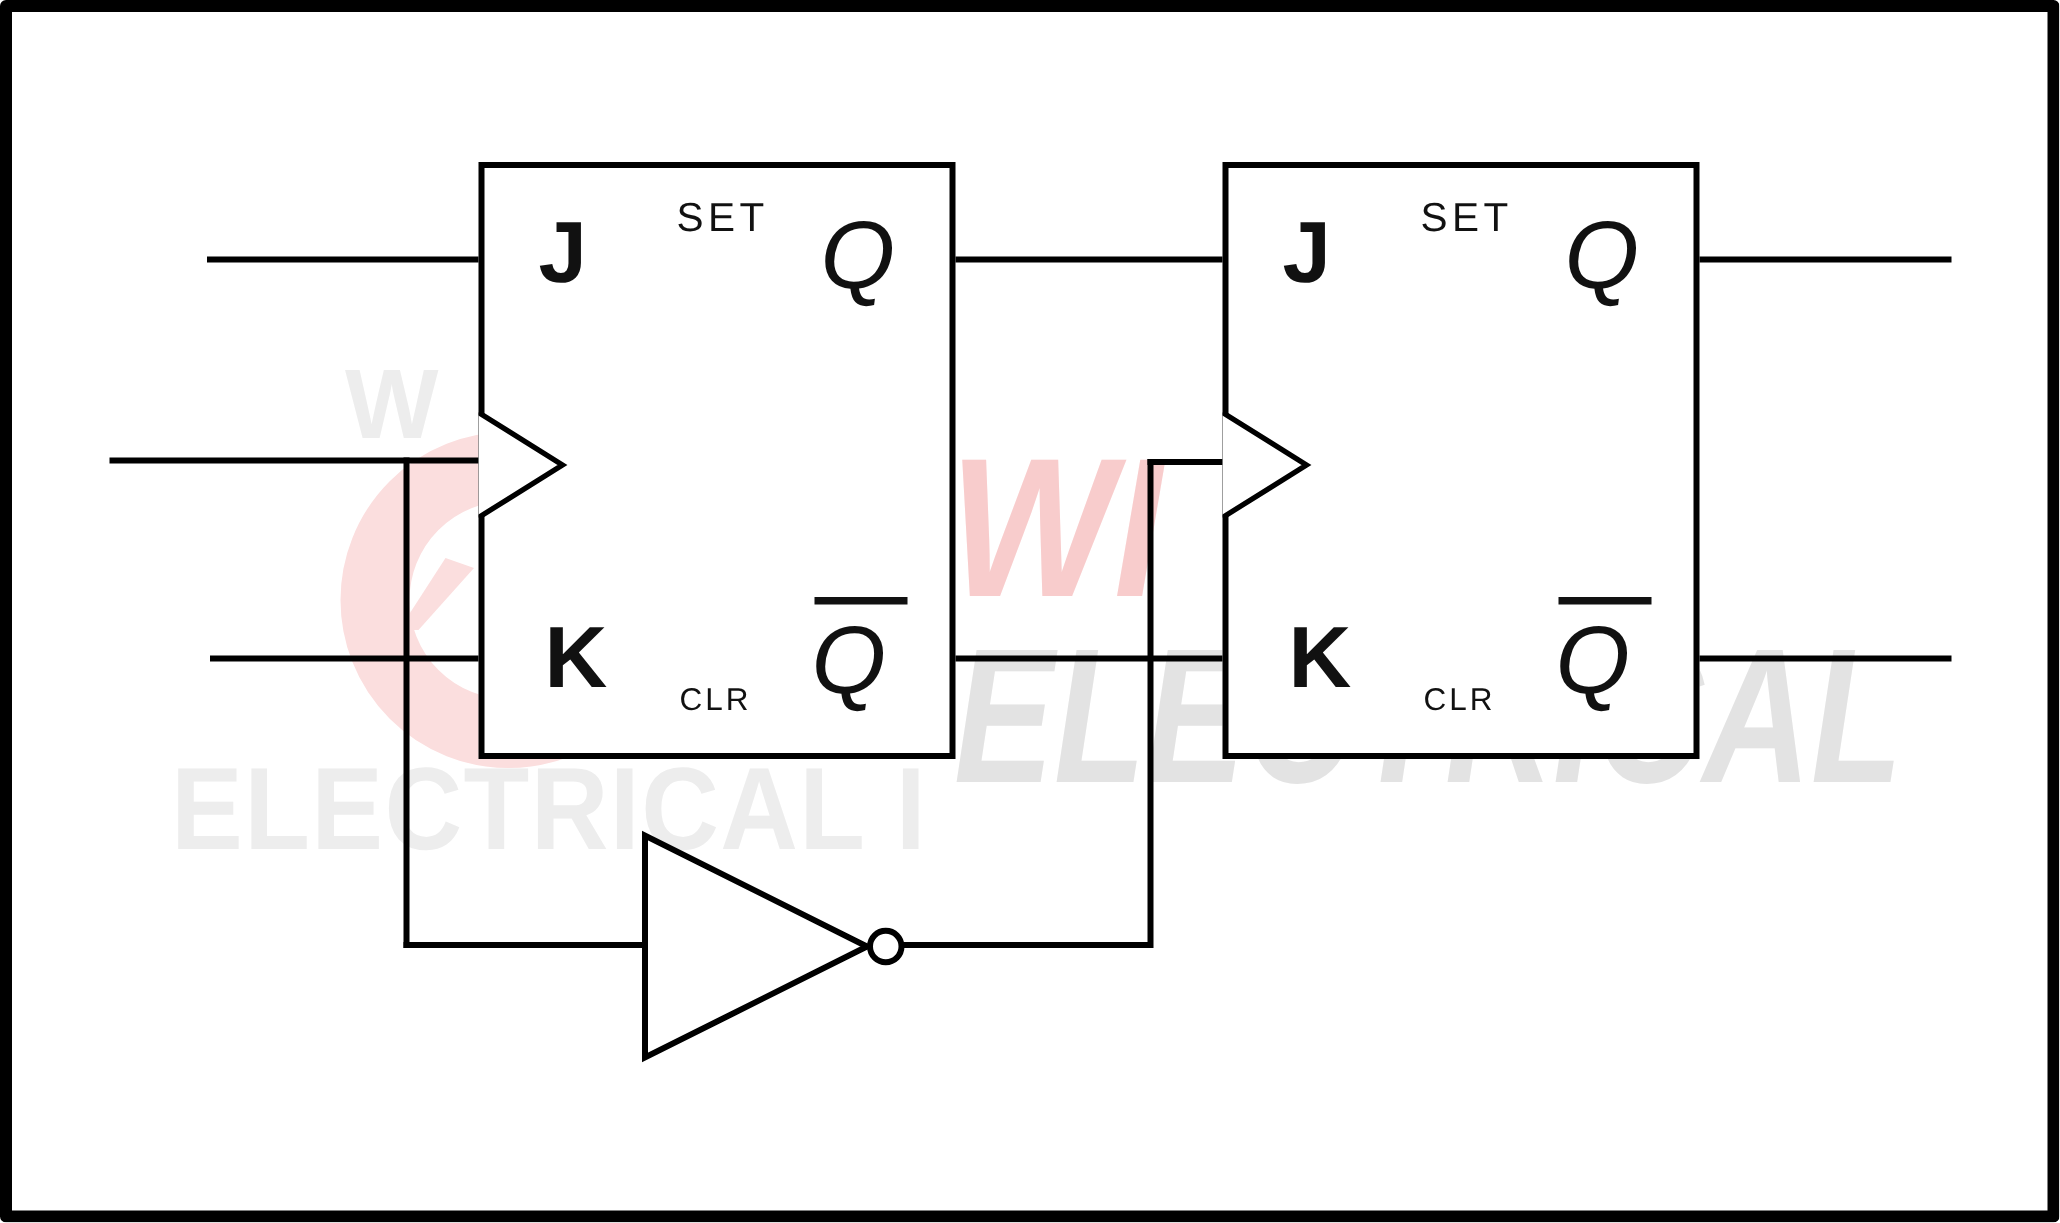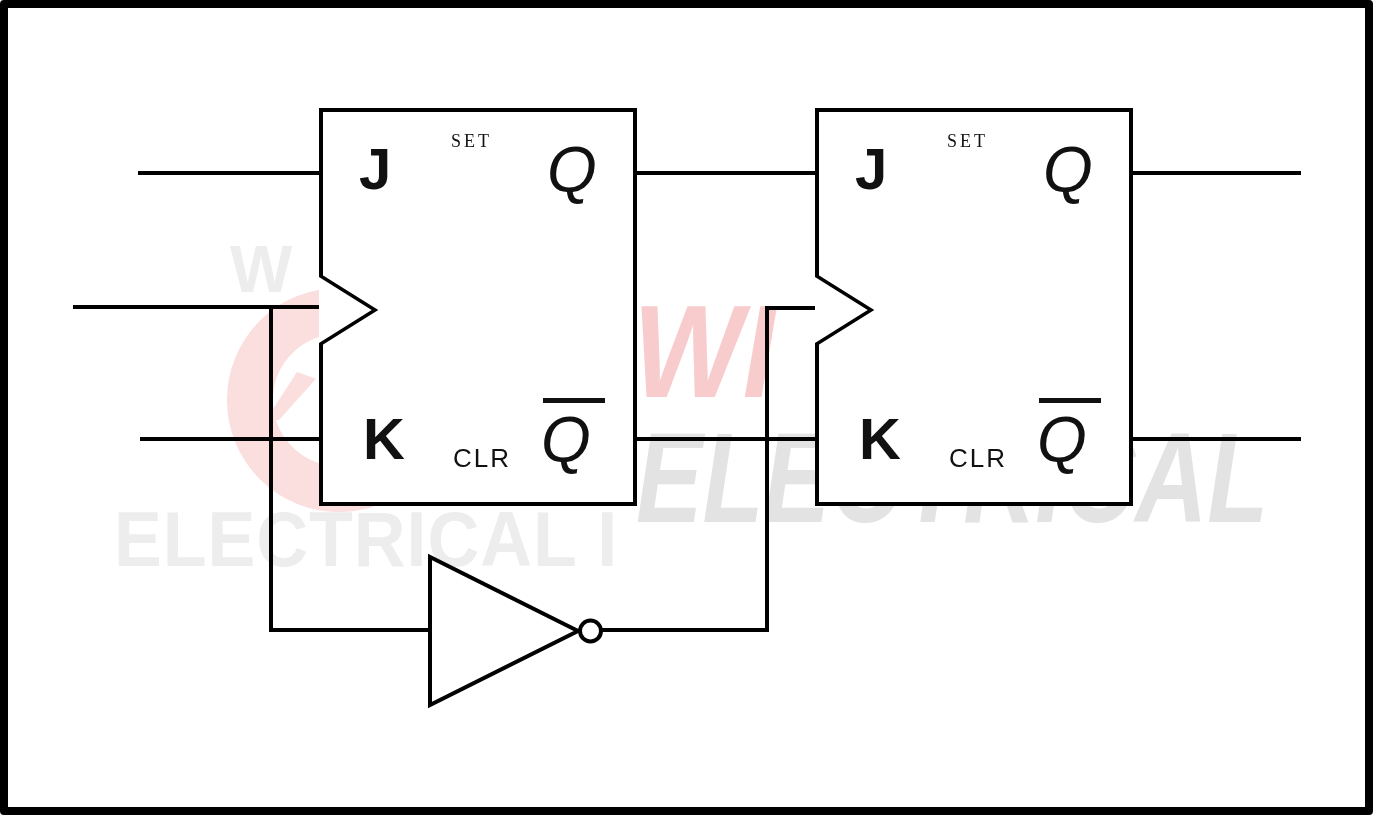--- a/index.html
+++ b/index.html
@@ -57,24 +57,24 @@
   .wire{position:absolute;background:#000;z-index:2;}
   
   .ff{
     position:absolute;top:108px;width:310px;height:390px;
     border:4px solid #000;background:#ffffff;z-index:4;
   }
   .ff-1{left:319px;}
   .ff-2{left:815px;}
   .lbl{position:absolute;color:#111;line-height:1;white-space:nowrap;}
   .lbl-j  {left:36px; top:28px;  font-size:58px;font-weight:bold;}
-  .lbl-set{left:128px;top:20px;  font-size:18px;letter-spacing:3px;font-family:Liberation Serif, serif;}
+  .lbl-set{left:128px;top:20px;  font-size:27px;letter-spacing:3px;}
   .lbl-q  {left:224px;top:26px;  font-size:64px;font-style:italic;}
   .lbl-k  {left:40px; top:298px; font-size:58px;font-weight:bold;}
-  .lbl-clr{left:130px;top:333px; font-size:26px;letter-spacing:2px;}
+  .lbl-clr{left:130px;top:344px; font-size:21px;letter-spacing:2px;}
   .qbar-bar{position:absolute;left:220px;top:286px;width:62px;height:5px;background:#111;}
   .lbl-qbar{left:218px;top:296px;font-size:64px;font-style:italic;}
   .clk-tri{position:absolute;left:-4px;top:160px;z-index:5;}
   
   .inv{position:absolute;left:424px;top:549px;z-index:3;}
 </style>
 </head>
 <body>
 
 <div class="stage">

